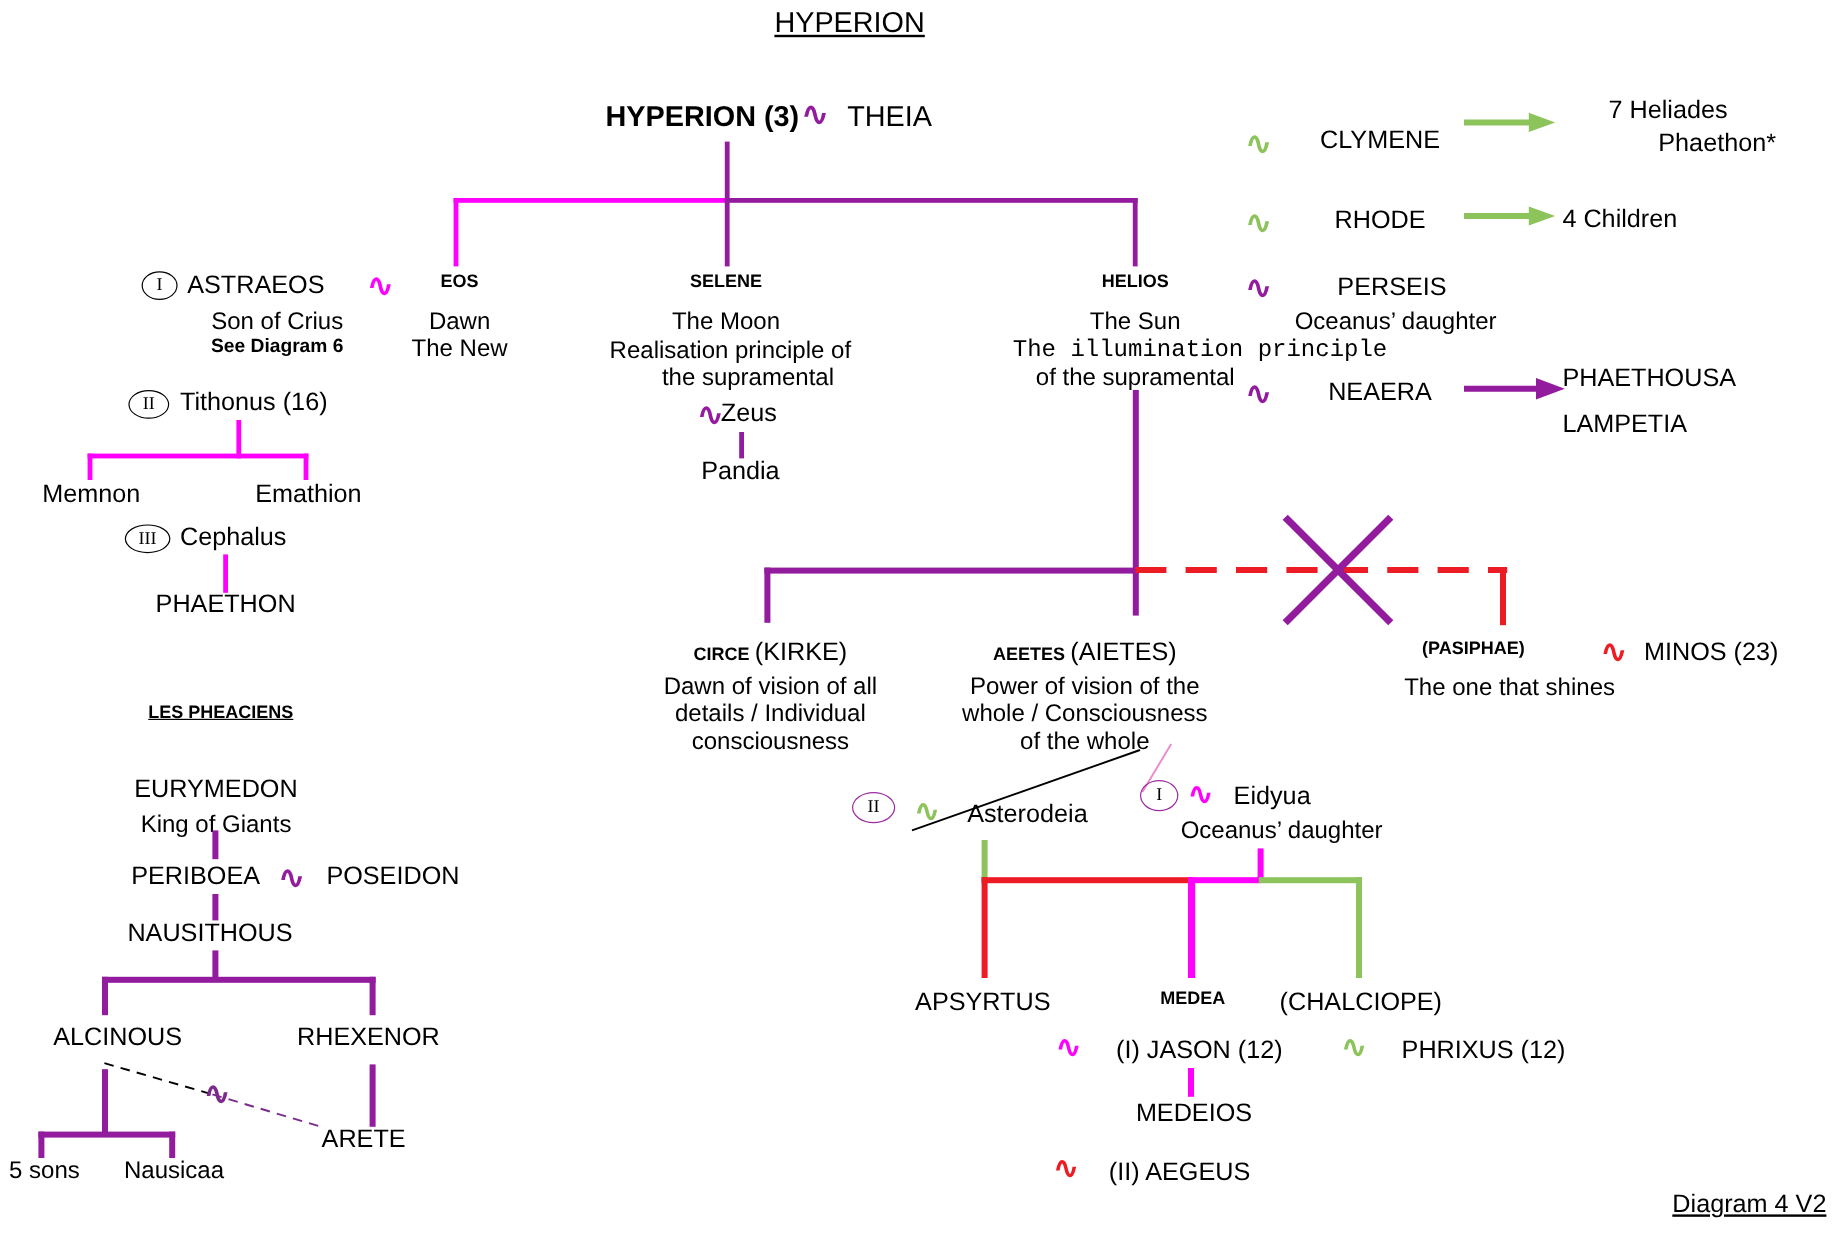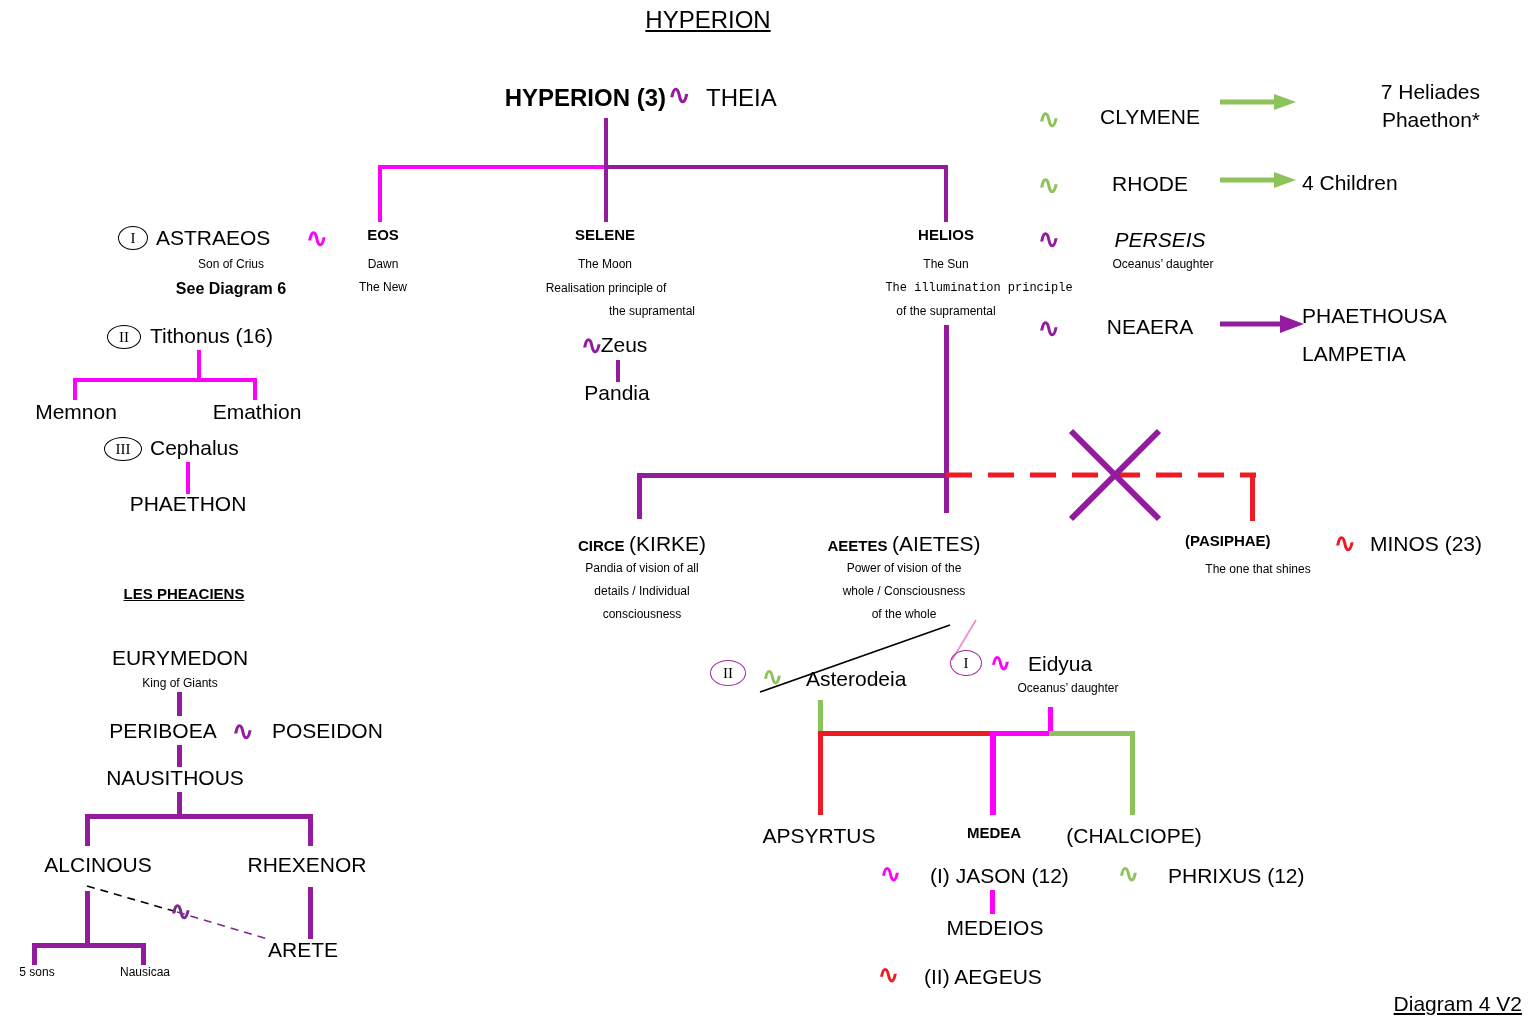--- a/index.html
+++ b/index.html
@@ -2,21 +2,21 @@
 <html><head>
 <meta charset="utf-8">
 <style>
   html,body{margin:0;padding:0;background:#fff;}
   body{width:1534px;height:1032px;position:relative;overflow:hidden;
        font-family:"Liberation Sans",sans-serif;color:#000;}
   .abs{position:absolute;}
   .node{position:absolute;text-align:center;line-height:1.18;white-space:nowrap;}
   .nm{font-size:21px;}
   .nmb{font-size:15px;font-weight:bold;}
-  .sub{font-size:12px;}
+  .sub{font-size:20px;}
   .subb{font-size:16px;font-weight:bold;}
   .big{font-size:24px;}
   .bigb{font-size:24px;font-weight:bold;}
   .u{text-decoration:underline;}
   .line{position:absolute;background:#000;}
   .tilde{position:absolute;font-weight:bold;line-height:1;}
   .ell{position:absolute;border:1.6px solid #000;border-radius:50%;
        display:flex;align-items:center;justify-content:center;
        font-size:15px;font-family:"Liberation Serif",serif;}
   .ellp{border-color:#9B2DA0;}
@@ -43,33 +43,33 @@
 <div class="line" style="left:604px;top:165px;width:4px;height:57px;background:#921B9E;"></div>
 
 <div class="line" style="left:944px;top:165px;width:4px;height:57px;background:#921B9E;"></div>
 
 <div class="tilde" style="left:1038px;top:106px;font-size:26px;color:#8DC35B;">∿</div>
 <div class="node nm" style="left:1080px;top:105px;width:140px;">CLYMENE</div>
 <svg class="arrow" width="80" height="20" style="left:1218px;top:92px;">
   <line x1="2" y1="10" x2="60" y2="10" stroke="#8DC35B" stroke-width="5"></line>
   <polygon points="56,2 78,10 56,18" fill="#8DC35B"></polygon>
 </svg>
-<div class="node nm" style="left:1300px;top:80px;width:180px;text-align:right;">7 Heliades</div>
+<div class="node nm" style="left:1300px;top:80px;width:180px;text-align:center;">7 Heliades</div>
 <div class="node nm" style="left:1300px;top:108px;width:180px;text-align:right;">Phaethon*</div>
 
 <div class="tilde" style="left:1038px;top:172px;font-size:26px;color:#8DC35B;">∿</div>
 <div class="node nm" style="left:1080px;top:172px;width:140px;">RHODE</div>
 <svg class="arrow" width="80" height="20" style="left:1218px;top:170px;">
   <line x1="2" y1="10" x2="60" y2="10" stroke="#8DC35B" stroke-width="5"></line>
   <polygon points="56,2 78,10 56,18" fill="#8DC35B"></polygon>
 </svg>
 <div class="node nm" style="left:1302px;top:171px;width:180px;text-align:left;">4 Children</div>
 
 <div class="tilde" style="left:1038px;top:226px;font-size:26px;color:#921B9E;">∿</div>
-<div class="node nm" style="left:1090px;top:228px;width:140px;font-style:italic;">PERSEIS</div>
+<div class="node nm" style="left:1090px;top:228px;width:140px;">PERSEIS</div>
 <div class="node sub" style="left:1068px;top:257px;width:190px;">Oceanus’ daughter</div>
 
 <div class="tilde" style="left:1038px;top:315px;font-size:26px;color:#921B9E;">∿</div>
 <div class="node nm" style="left:1080px;top:315px;width:140px;">NEAERA</div>
 <svg class="arrow" width="90" height="20" style="left:1218px;top:314px;">
   <line x1="2" y1="10" x2="66" y2="10" stroke="#921B9E" stroke-width="5"></line>
   <polygon points="62,1 86,10 62,19" fill="#921B9E"></polygon>
 </svg>
 <div class="node nm" style="left:1302px;top:304px;width:200px;text-align:left;">PHAETHOUSA</div>
 <div class="node nm" style="left:1302px;top:342px;width:200px;text-align:left;">LAMPETIA</div>
@@ -126,21 +126,21 @@
   <line x1="6" y1="6" x2="94" y2="94" stroke="#921B9E" stroke-width="6"></line>
   <line x1="94" y1="6" x2="6" y2="94" stroke="#921B9E" stroke-width="6"></line>
 </svg>
 
 <div class="line" style="left:1250px;top:473px;width:5px;height:48px;background:#ED1C24;"></div>
 
 <div class="node" style="left:540px;top:532px;width:204px;">
   <span class="nmb">CIRCE</span>
   <span class="nm">(KIRKE)</span>
 </div>
-<div class="node sub" style="left:540px;top:561px;width:204px;">Pandia of vision of all</div>
+<div class="node sub" style="left:540px;top:561px;width:204px;">Dawn of vision of all</div>
 <div class="node sub" style="left:540px;top:584px;width:204px;">details / Individual</div>
 <div class="node sub" style="left:540px;top:607px;width:204px;">consciousness</div>
 
 <div class="node" style="left:794px;top:532px;width:220px;">
   <span class="nmb">AEETES</span>
   <span class="nm">(AIETES)</span>
 </div>
 <div class="node sub" style="left:794px;top:561px;width:220px;">Power of vision of the</div>
 <div class="node sub" style="left:794px;top:584px;width:220px;">whole / Consciousness</div>
 <div class="node sub" style="left:794px;top:607px;width:220px;">of the whole</div>

